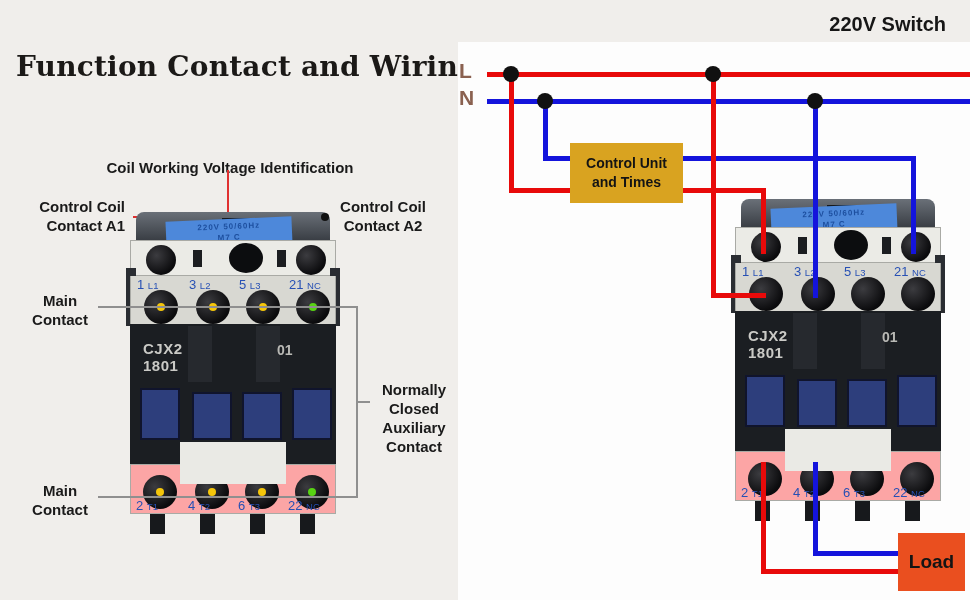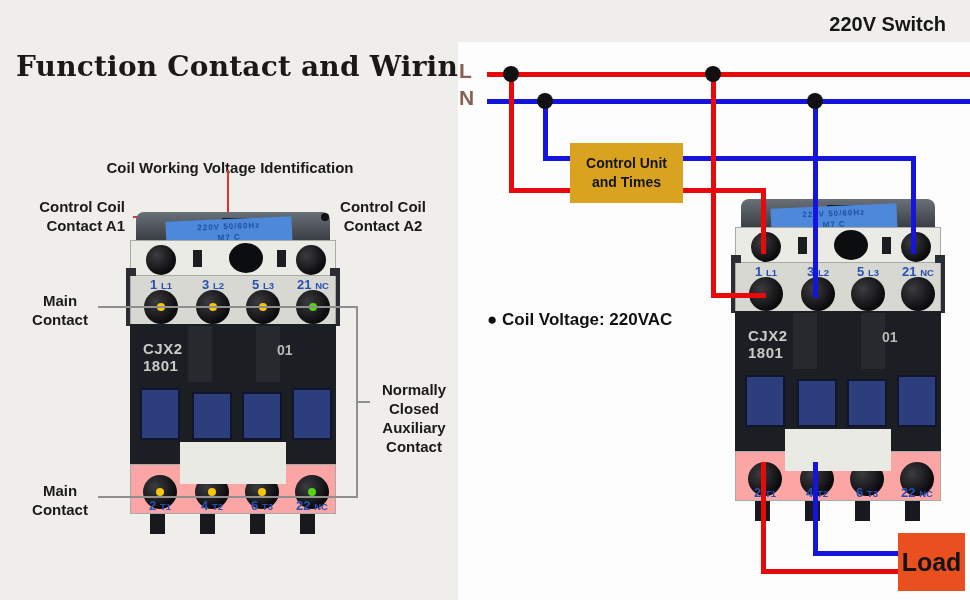--- a/index.html
+++ b/index.html
@@ -53,22 +53,22 @@
     transform:rotate(-2.5deg);letter-spacing:1px;padding-top:2px;}
   .ct-coilstrip{position:absolute;left:2px;top:30px;width:206px;height:36px;background:#ebebe6;border:1px solid #a9aaa5;}
   .ct-screw{position:absolute;width:34px;height:34px;border-radius:50%;
     background:radial-gradient(circle at 35% 35%,#3c3c40,#0b0b0d 70%);}
   .ct-screw.sm{width:30px;height:30px;}
   .ct-oval{position:absolute;left:98px;top:2px;width:34px;height:30px;border-radius:50%;background:#0c0d0f;}
   .ct-tab{position:absolute;width:9px;height:17px;background:#1b1d20;}
   .ct-siderail{position:absolute;top:58px;width:10px;height:58px;background:#2a2d32;}
   .ct-topstrip{position:absolute;left:2px;top:66px;width:206px;height:48px;background:#d8d8d2;
     border-left:1px solid #a9aaa5;border-right:1px solid #a9aaa5;}
-  .ct-lbl{position:absolute;width:48px;text-align:center;color:var(--label-blue);
-    font-weight:bold;font-size:13px;white-space:nowrap;}
+  .ct-lbl{position:absolute;width:48px;color:var(--label-blue);
+    font-weight:normal;font-size:13px;white-space:nowrap;}
   .ct-lbl .c{font-size:9.5px;}
   .ct-body{position:absolute;left:2px;top:114px;width:206px;height:140px;background:#1b1e22;}
   .ct-pillar{position:absolute;top:2px;width:24px;height:56px;background:#26292e;}
   .ct-model{position:absolute;left:13px;top:16px;color:#cacac6;font-weight:bold;
     font-size:15px;line-height:17px;letter-spacing:.5px;}
   .ct-aux{position:absolute;left:147px;top:18px;color:#b9b9b5;font-weight:bold;font-size:14px;}
   .ct-window{position:absolute;top:64px;width:40px;height:52px;background:#2d3e7c;border:2px solid #10142c;}
   .ct-wlabel{position:absolute;left:52px;top:232px;width:106px;height:42px;background:#eaeae5;z-index:3;}
   .ct-botstrip{position:absolute;left:2px;top:254px;width:206px;height:50px;background:#fca5a5;border:1px solid #a9aaa5;}
   .ct-foot{position:absolute;width:15px;height:20px;background:#17191c;top:304px;}
@@ -78,21 +78,21 @@
   
   .wire{position:absolute;z-index:5;}
   .wr{background:var(--red);}
   .wb{background:var(--blue);}
   .jdot{position:absolute;width:16px;height:16px;border-radius:50%;background:#111;z-index:6;}
   .lnlabel{position:absolute;font-weight:bold;font-size:21px;color:#8a6150;z-index:6;}
   .ctrlbox{position:absolute;left:570px;top:143px;width:113px;height:60px;background:#d9a320;
     z-index:6;text-align:center;font-weight:bold;font-size:14px;line-height:19px;color:#141414;
     padding-top:11px;}
   .loadbox{position:absolute;left:898px;top:533px;width:67px;height:58px;background:#ea4f1f;
-    z-index:6;text-align:center;font-weight:bold;font-size:25px;line-height:58px;color:#141414;}
+    z-index:6;text-align:center;font-weight:bold;font-size:19px;line-height:58px;color:#141414;}
 
   
   .specs{left:487px;top:309px;width:240px;z-index:4;
     font-weight:bold;font-size:17px;line-height:21.5px;color:#111;}
 </style>
 </head>
 <body>
 
 <div class="abs title">Function Contact and Wiring</div>
 <div class="abs voltage">220V Switch</div>
@@ -288,14 +288,13 @@
 <div class="jdot" style="left:807px;top:93px;"></div>
 
 <div class="ctrlbox">
   <div>Control Unit</div>
   <div>and Times</div>
 </div>
 
 <div class="loadbox">Load</div>
 
 <div class="abs specs">
-  <div><span>●</span> <span>Coil Voltage: 220VAC</span></div>
 </div>
 
 </body></html>

